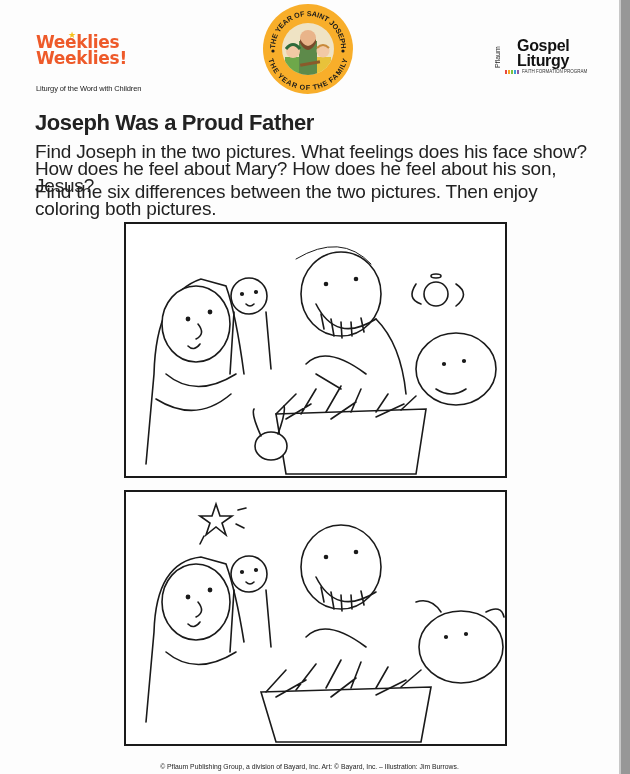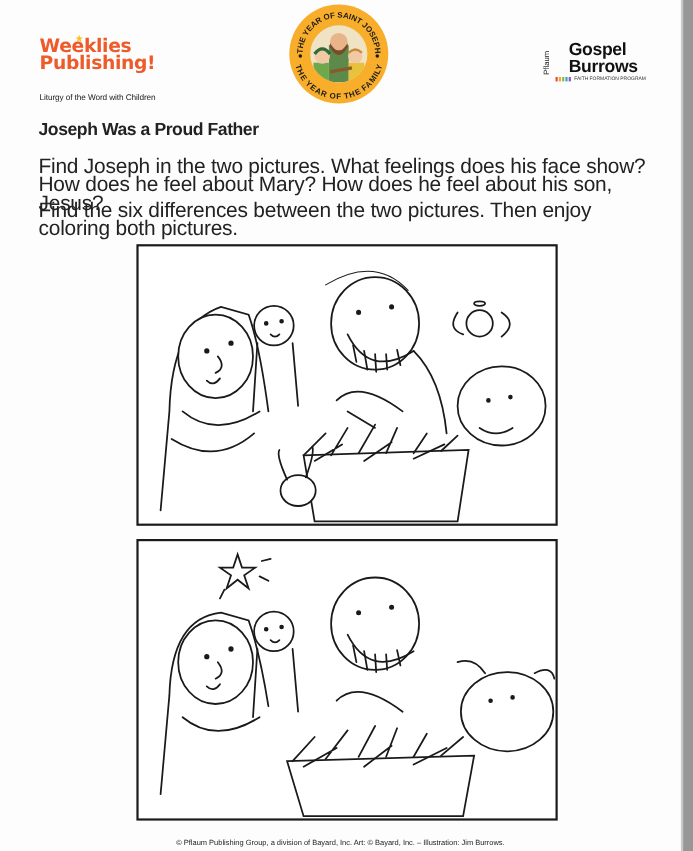--- a/index.html
+++ b/index.html
@@ -24,41 +24,41 @@
   .badge-inner { position:absolute; left:19px; top:19px; width:52px; height:52px; border-radius:50%; background:#efe3c4; overflow:hidden; }
 
   
   .gw-logo { position:absolute; left:497px; top:38px; }
   .gw-pflaum { position:absolute; left:-3px; top:5px; font-size:7px; color:#222; transform:rotate(-90deg); transform-origin:left top; top:30px; }
   .gw-word { font-weight:bold; font-size:16px; line-height:15px; color:#111; margin-left:20px; letter-spacing:-0.3px; }
   .gw-sub { font-size:4.5px; color:#333; margin-left:8px; margin-top:1px; display:flex; align-items:center; gap:1px; }
   .gw-bars { display:inline-flex; gap:1px; margin-right:2px; }
   .gw-bars span { width:2px; height:4px; display:inline-block; }
 
-  .title { position:absolute; left:35px; top:110px; font-size:16px; font-weight:bold; color:#222; letter-spacing:-0.4px; }
+  .title { position:absolute; left:35px; top:110px; font-size:22px; font-weight:bold; color:#222; letter-spacing:-0.4px; }
   .para { position:absolute; left:35px; font-size:19px; color:#222; line-height:17px; letter-spacing:-0.2px; }
   .p1 { top:143px; width:570px; }
   .p2 { top:183px; width:570px; }
 
   .frame { position:absolute; left:124px; width:383px; border:2.5px solid #1a1a1a; background:#fff; overflow:hidden; box-sizing:border-box; }
   .frame-a { top:222px; height:256px; }
   .frame-b { top:490px; height:256px; }
   .frame svg { position:absolute; left:0; top:0; }
 
   .footer { position:absolute; left:0; width:619px; top:763px; text-align:center; font-size:6.8px; color:#222; }
 </style>
 </head>
 <body>
 
 <div class="page">
 
   <div class="cc-logo">
     <span class="cc-star">★</span>
     <div class="cc-line">Weeklies</div>
-    <div class="cc-line">Publishing!</div>
+    <div class="cc-line">Weeklies!</div>
     <div class="cc-sub">Liturgy of the Word with Children</div>
   </div>
 
   <div class="badge">
     <svg width="90" height="90" viewBox="0 0 90 90">
       <defs>
         <path id="arcTop" d="M 12 45 A 33 33 0 0 1 78 45"></path>
         <path id="arcBot" d="M 10 45 A 35 35 0 0 0 80 45"></path>
       </defs>
       <text font-size="7.2" font-weight="bold" fill="#1a1a1a" font-family="Liberation Sans, sans-serif">
@@ -82,21 +82,21 @@
         <circle cx="41" cy="28" r="6.5" fill="#f2c9a5"></circle>
         <path d="M35 25 Q41 19 47 25" stroke="#c88a3a" stroke-width="2" fill="none"></path>
         <rect x="18" y="39" width="20" height="3" fill="#8a5a2a" transform="rotate(-10 28 40)"></rect>
       </svg>
     </div>
   </div>
 
   <div class="gw-logo">
     <div class="gw-pflaum">Pflaum</div>
     <div class="gw-word">Gospel</div>
-    <div class="gw-word">Burrows</div>
+    <div class="gw-word">Liturgy</div>
     <div class="gw-sub">
       <span class="gw-bars">
         <span style="background:#e84a3c"></span>
           <span style="background:#f6a623"></span>
           <span style="background:#7cc242"></span>
           <span style="background:#3aa0d8"></span>
           <span style="background:#8e5ba6"></span>
       </span>
       <span>FAITH FORMATION PROGRAM</span>
     </div>

